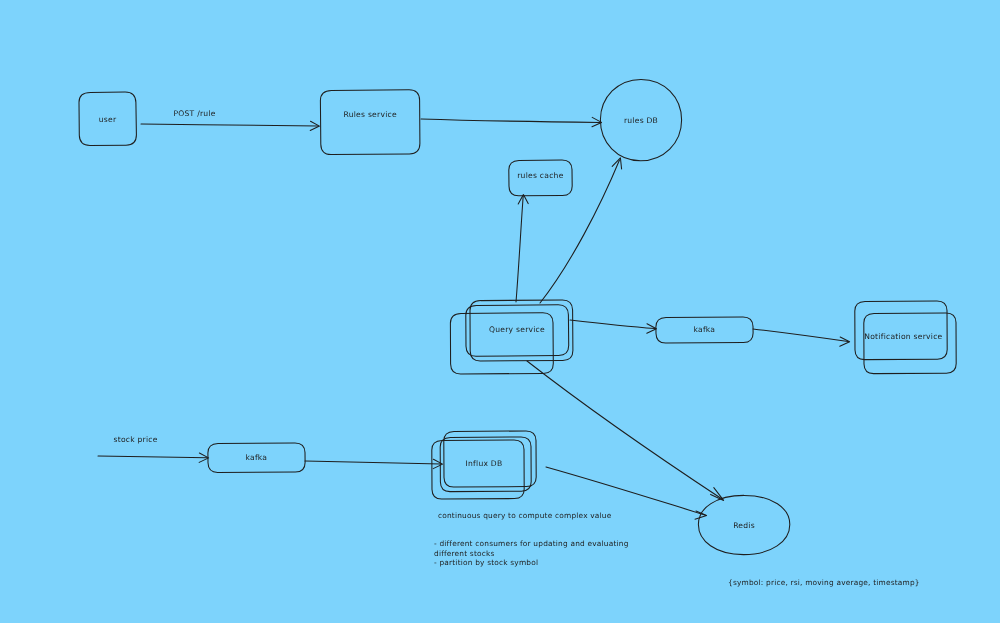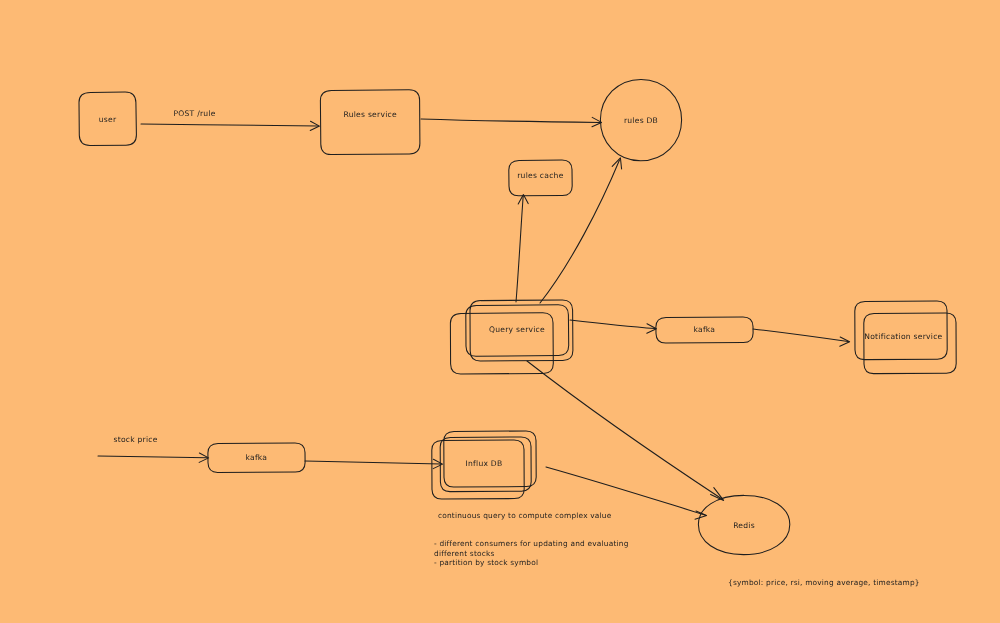--- a/index.html
+++ b/index.html
@@ -8,21 +8,21 @@
     padding: 0;
     background: #ffffff;
   }
   body {
     font-family: "DejaVu Sans", sans-serif;
   }
   #canvas {
     position: relative;
     width: 1000px;
     height: 623px;
-    background: #fdba74;
+    background: #7dd3fc;
     overflow: hidden;
   }
   #diagram-svg {
     position: absolute;
     top: 0;
     left: 0;
     width: 1000px;
     height: 623px;
   }
   .shape-stroke {

